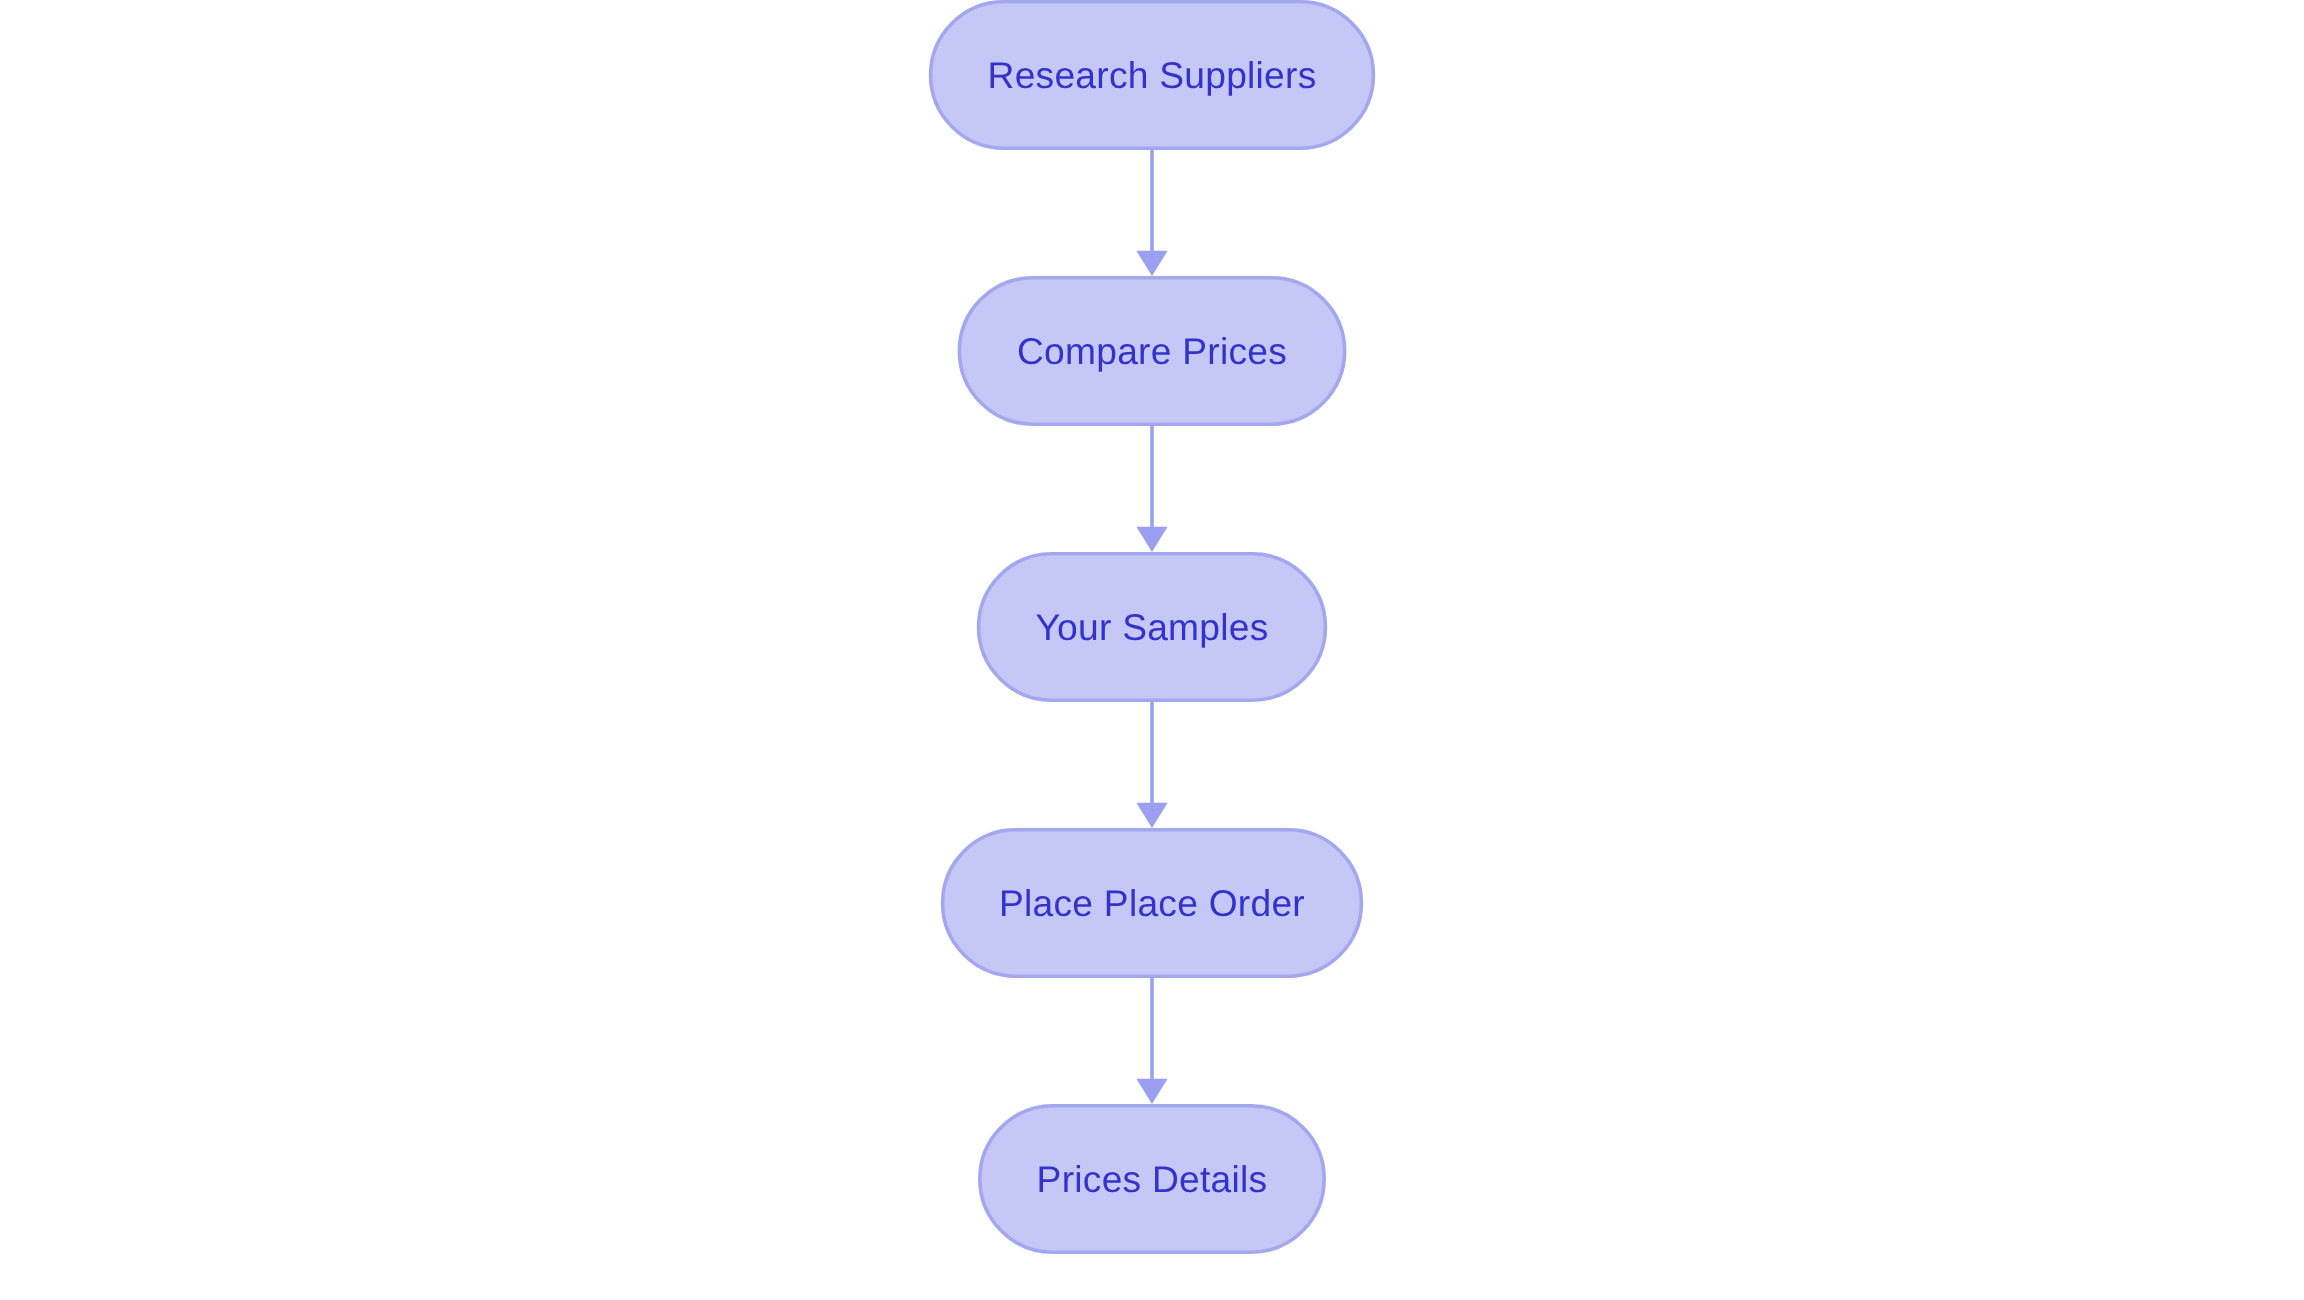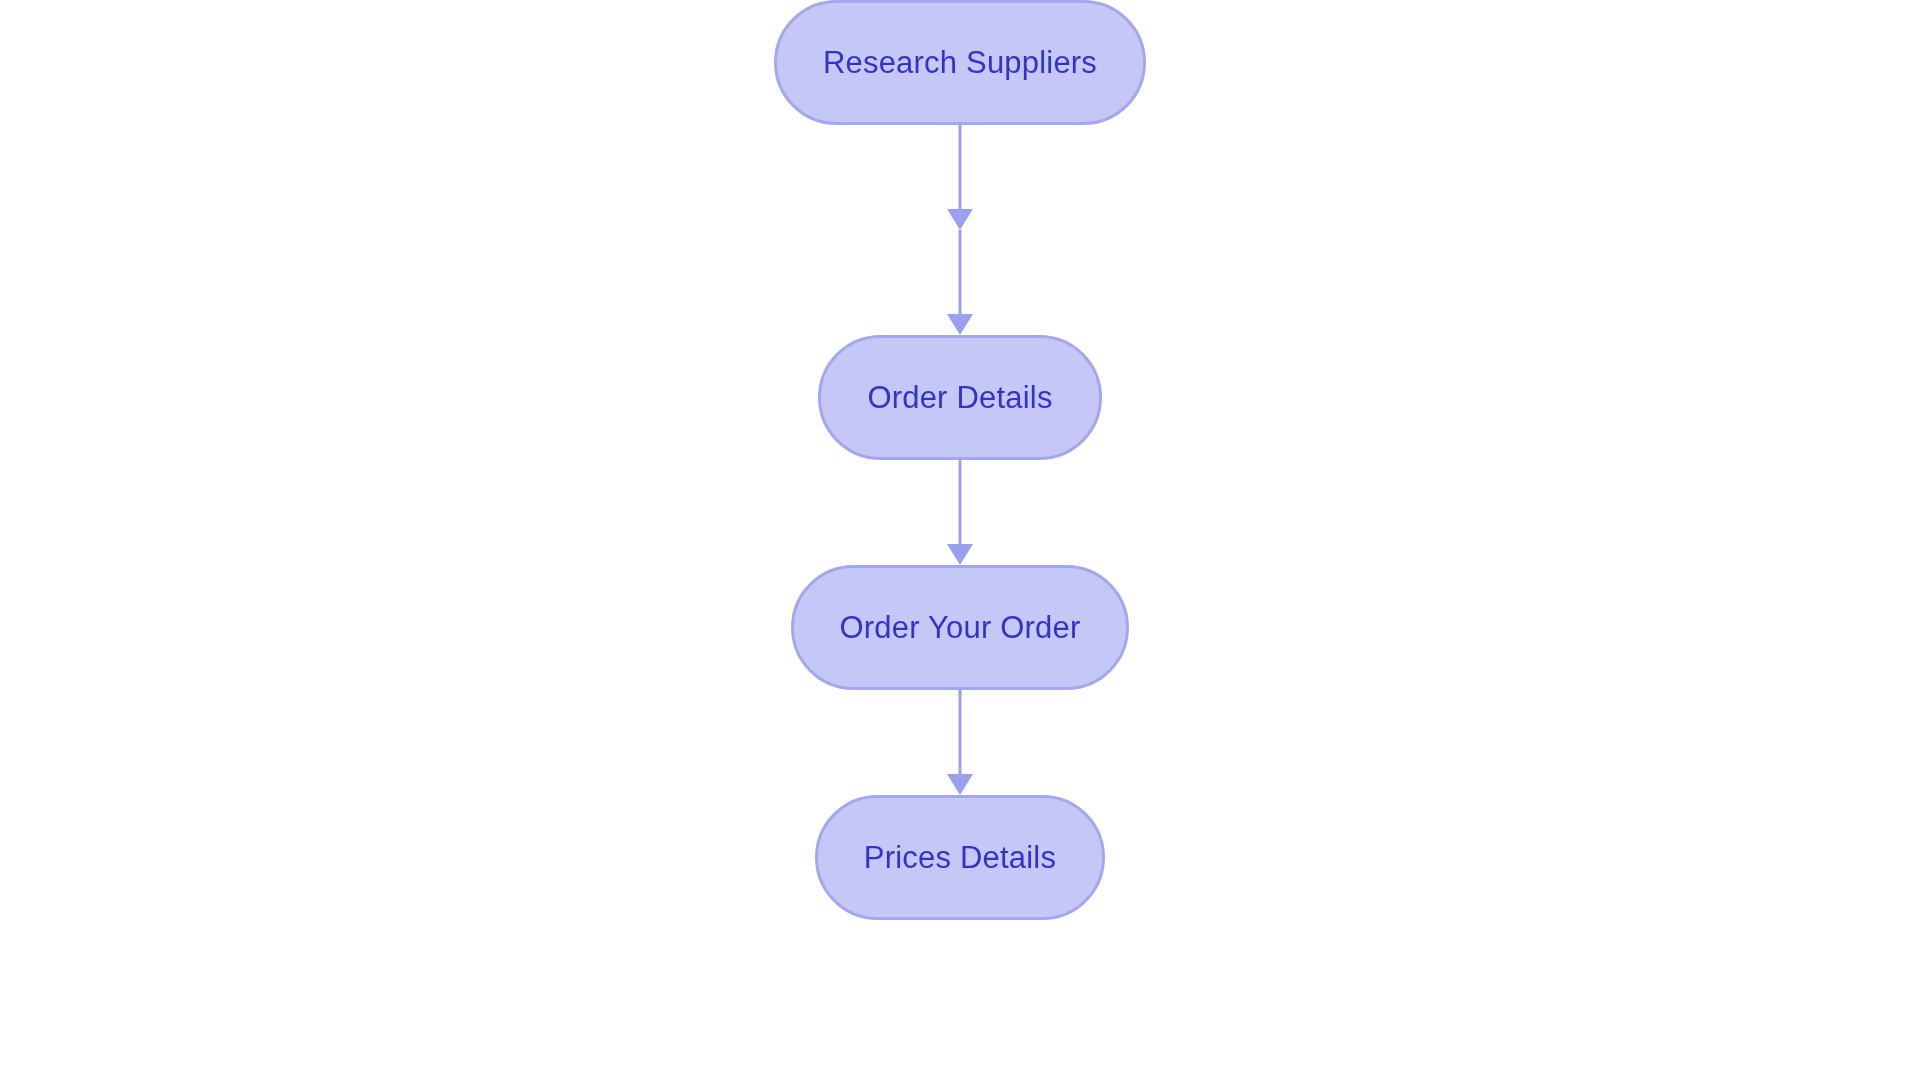--- a/index.html
+++ b/index.html
@@ -60,37 +60,40 @@
 
   <div class="node">
     <span class="node-label">Research Suppliers</span>
   </div>
 
   <svg class="connector" viewBox="0 0 30 105" xmlns="http://www.w3.org/2000/svg">
     <line x1="15" y1="0" x2="15" y2="86" stroke="#9aa0ef" stroke-width="3"></line>
     <polygon points="15,105 2,84 28,84" fill="#9aa0ef"></polygon>
   </svg>
 
-
-  <svg class="connector" viewBox="0 0 30 105" xmlns="http://www.w3.org/2000/svg">
-    <line x1="15" y1="0" x2="15" y2="86" stroke="#9aa0ef" stroke-width="3"></line>
-    <polygon points="15,105 2,84 28,84" fill="#9aa0ef"></polygon>
-  </svg>
-
   <div class="node">
-    <span class="node-label">Order Details</span>
+    <span class="node-label">Compare Prices</span>
   </div>
 
   <svg class="connector" viewBox="0 0 30 105" xmlns="http://www.w3.org/2000/svg">
     <line x1="15" y1="0" x2="15" y2="86" stroke="#9aa0ef" stroke-width="3"></line>
     <polygon points="15,105 2,84 28,84" fill="#9aa0ef"></polygon>
   </svg>
 
   <div class="node">
-    <span class="node-label">Order Your Order</span>
+    <span class="node-label">Your Samples</span>
+  </div>
+
+  <svg class="connector" viewBox="0 0 30 105" xmlns="http://www.w3.org/2000/svg">
+    <line x1="15" y1="0" x2="15" y2="86" stroke="#9aa0ef" stroke-width="3"></line>
+    <polygon points="15,105 2,84 28,84" fill="#9aa0ef"></polygon>
+  </svg>
+
+  <div class="node">
+    <span class="node-label">Place Place Order</span>
   </div>
 
   <svg class="connector" viewBox="0 0 30 105" xmlns="http://www.w3.org/2000/svg">
     <line x1="15" y1="0" x2="15" y2="86" stroke="#9aa0ef" stroke-width="3"></line>
     <polygon points="15,105 2,84 28,84" fill="#9aa0ef"></polygon>
   </svg>
 
   <div class="node">
     <span class="node-label">Prices Details</span>
   </div>

